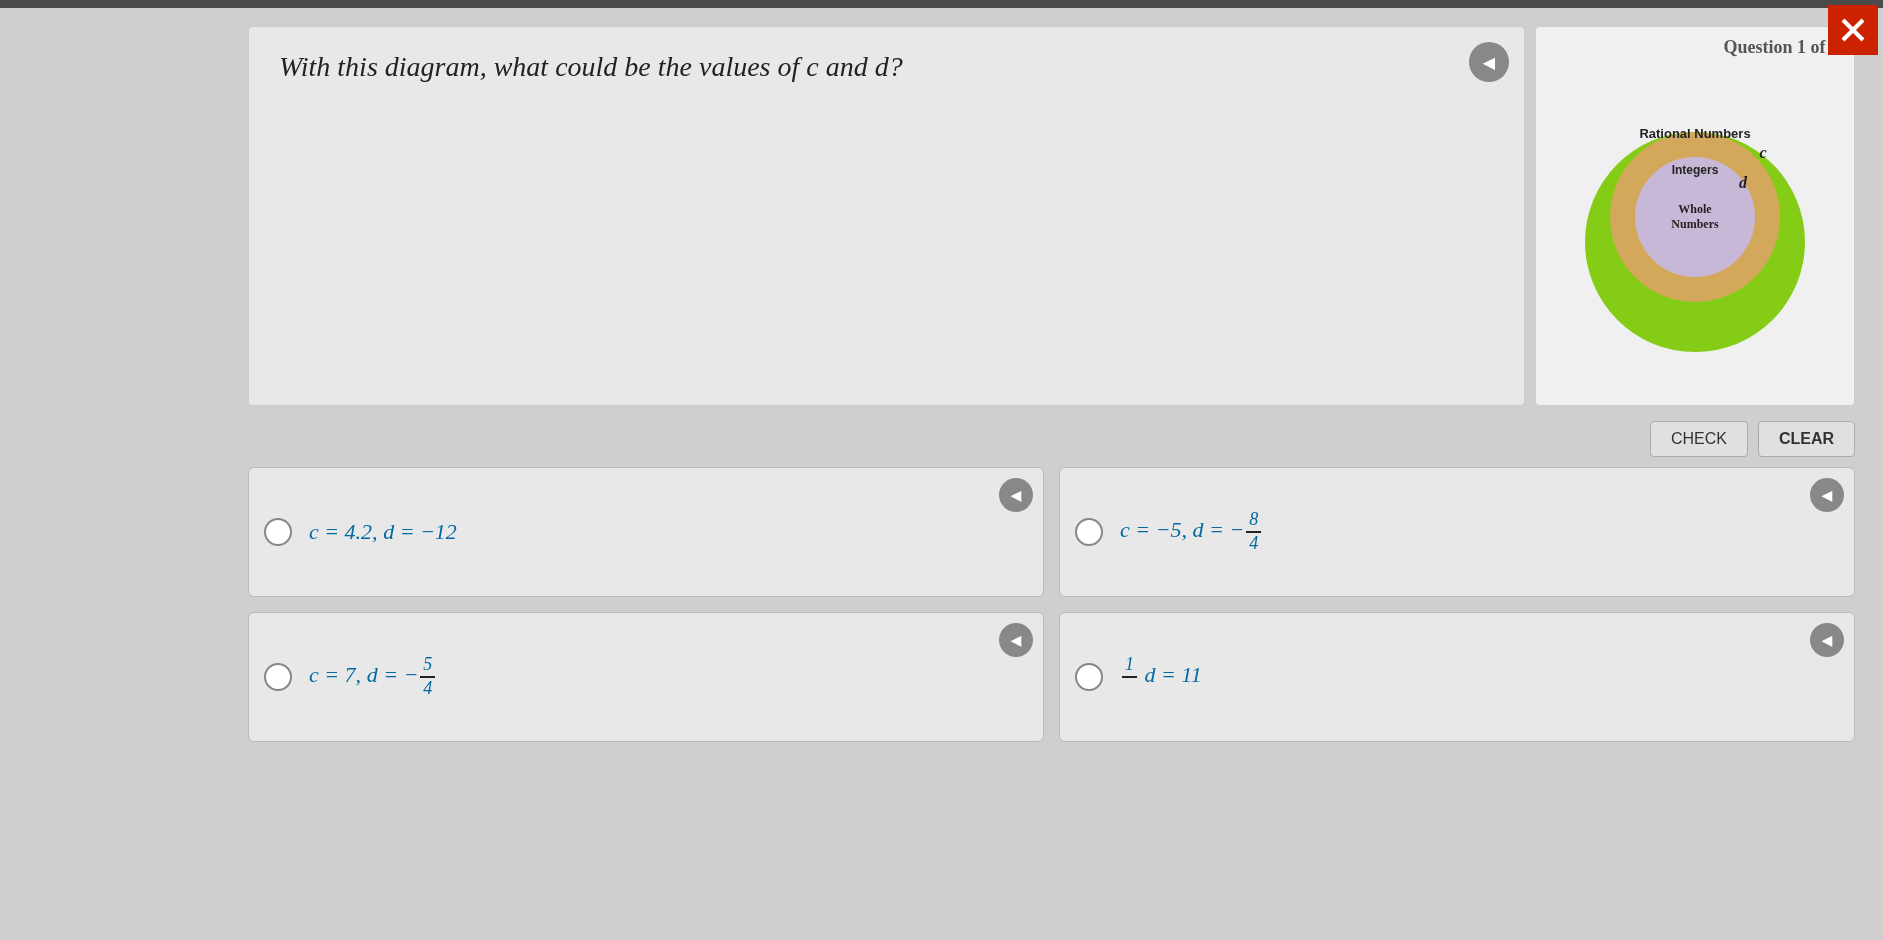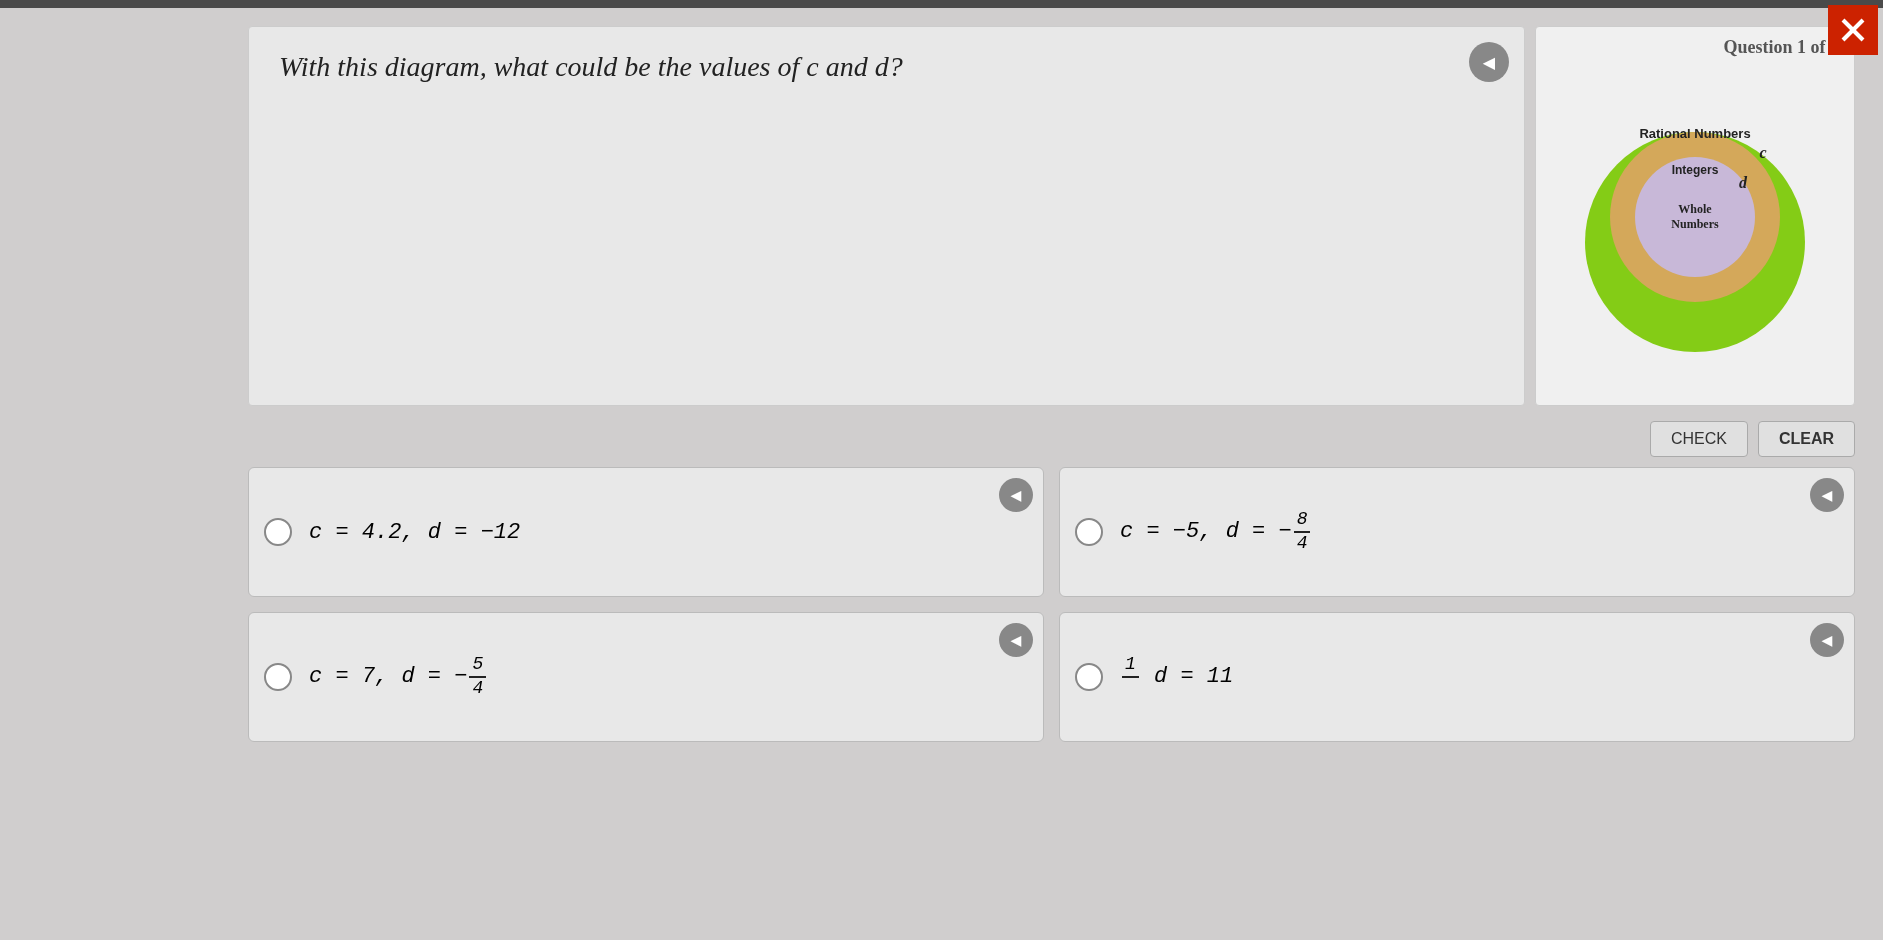--- a/index.html
+++ b/index.html
@@ -217,22 +217,22 @@
       cursor: pointer;
       display: flex;
       align-items: center;
       justify-content: center;
       color: white;
       font-size: 14px;
     }
 
     .answer-text {
       font-size: 22px;
-      font-family: Liberation Mono, monospace;
-      color: #000000;
+      font-family: Liberation Serif, serif;
+      color: #0369a1;
       font-style: italic;
     }
 
     .fraction {
       display: inline-flex;
       flex-direction: column;
       align-items: center;
       vertical-align: middle;
       margin: 0 2px;
       font-style: italic;

